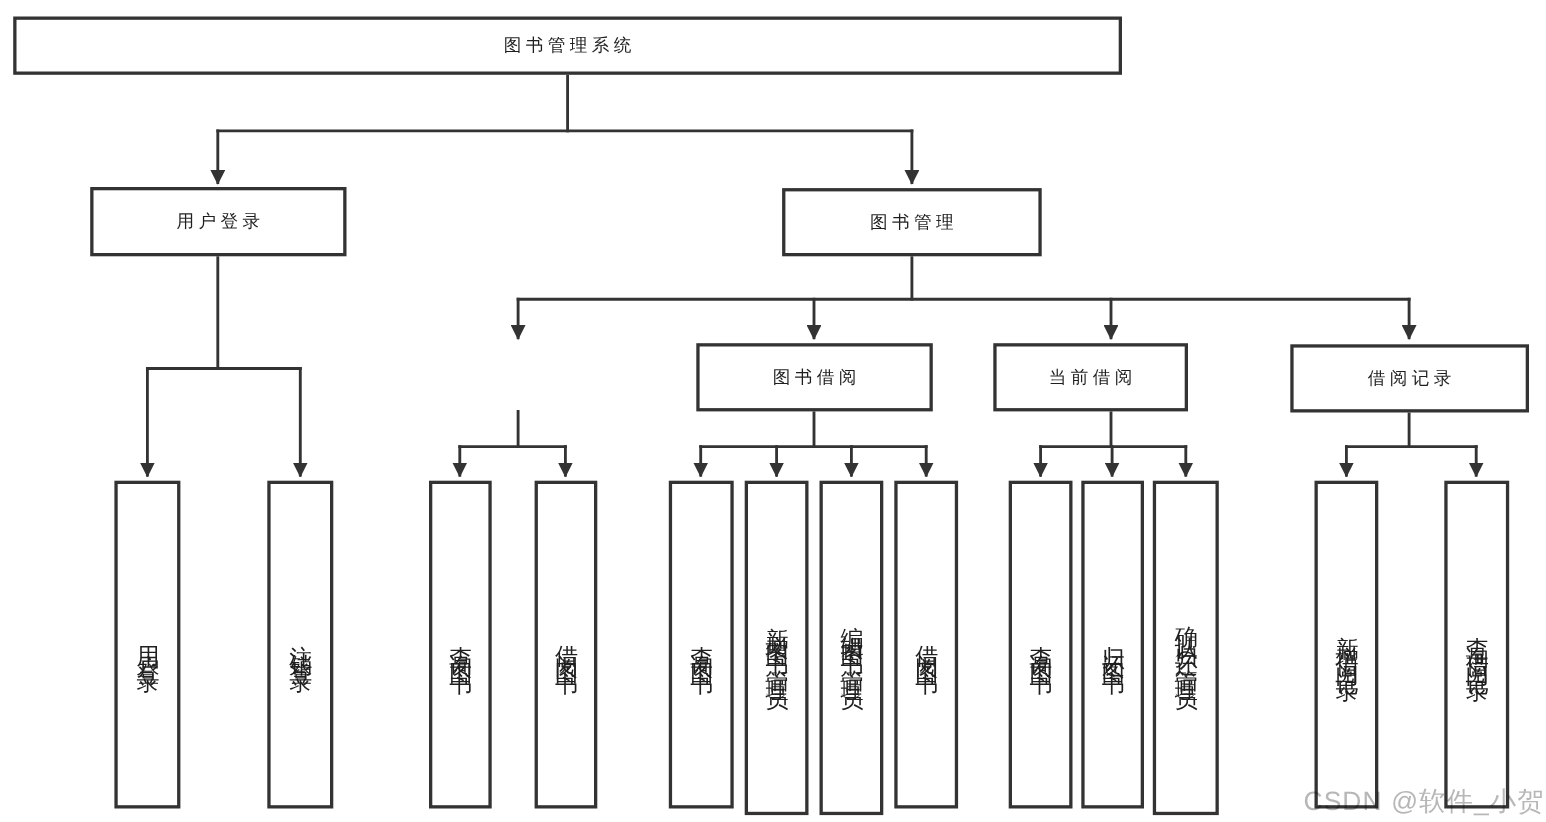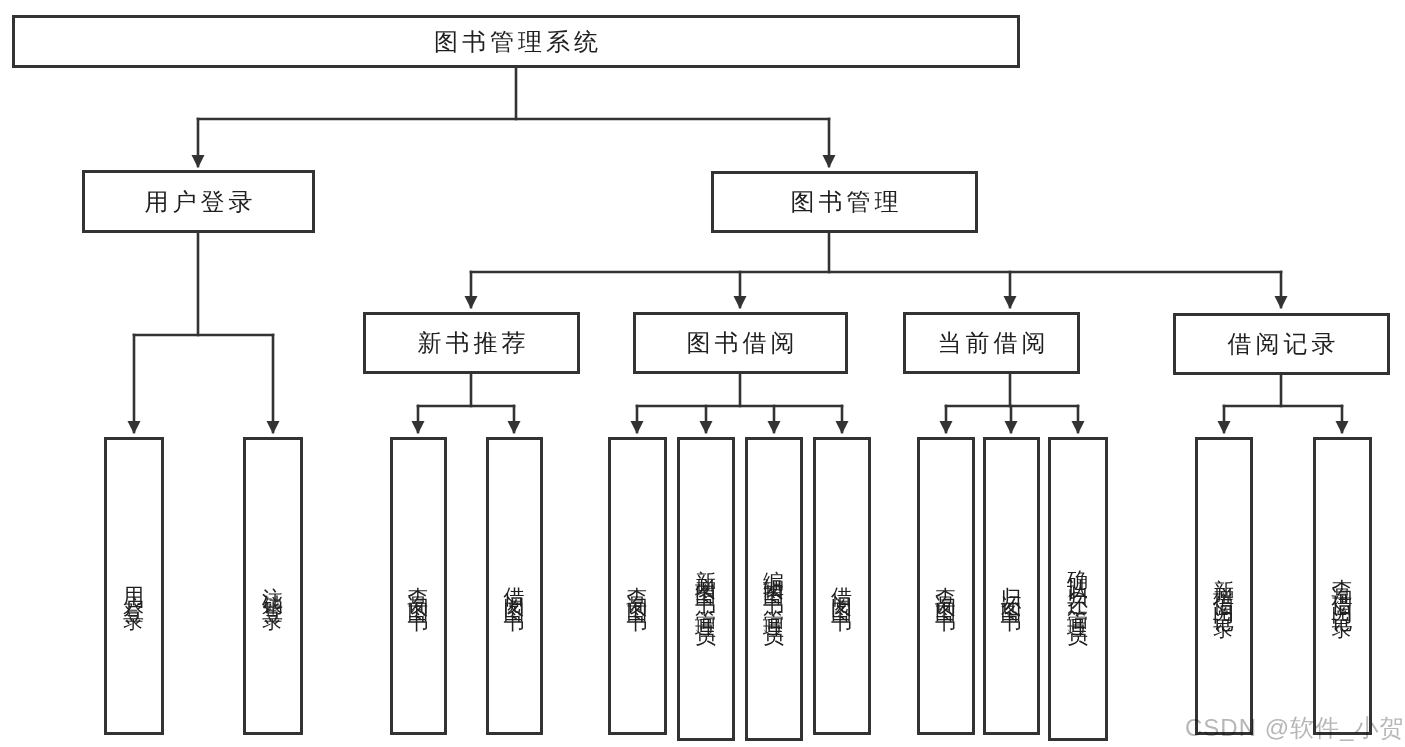--- a/index.html
+++ b/index.html
@@ -34,21 +34,21 @@
     position: absolute;
     box-sizing: border-box;
     background: var(--box_fill);
     border: 3px solid var(--line);
     display: flex;
     align-items: center;
     justify-content: center;
     text-align: center;
   }
   .hlabel {
-    font-size: 24px;
+    font-size: 16px;
     letter-spacing: 4px;
     text-indent: 4px; 
     white-space: nowrap;
   }
   .leaf span {
     writing-mode: vertical-rl;
     text-orientation: mixed;
     font-size: 21px;
     letter-spacing: 8px;
     line-height: 1;
@@ -128,23 +128,22 @@
       <path class="c" d="M1281 375 V406"></path>
       <path class="c" d="M1224 406 H1342"></path>
       <path class="c" d="M1224 406 V432" marker-end="url(#arrow)"></path>
       <path class="c" d="M1342 406 V432" marker-end="url(#arrow)"></path>
     </g>
   </svg>
 
   <div class="node hlabel" style="left:12px; top:15px; width:1008px; height:53px;">图书管理系统</div>
 
   <div class="node hlabel" style="left:82px; top:170px; width:233px; height:63px;">用户登录</div>
-  <div class="node hlabel" style="left:711px; top:171px; width:267px; height:62px;">图书管理</div>
+  <div class="node hlabel" style="left:711px; top:171px; width:236px; height:62px;">图书管理</div>
 
-  <div class="node hlabel" style="left:363px; top:312px; width:217px; height:62px;">新书推荐</div>
   <div class="node hlabel" style="left:633px; top:312px; width:215px; height:62px;">图书借阅</div>
   <div class="node hlabel" style="left:903px; top:312px; width:177px; height:62px;">当前借阅</div>
   <div class="node hlabel" style="left:1173px; top:313px; width:217px; height:62px;">借阅记录</div>
 
   <div class="node leaf" style="left:104px; top:437px; width:60px; height:298px;">
     <span>用户登录</span>
   </div>
   <div class="node leaf" style="left:243px; top:437px; width:60px; height:298px;">
     <span>注销登录</span>
   </div>

